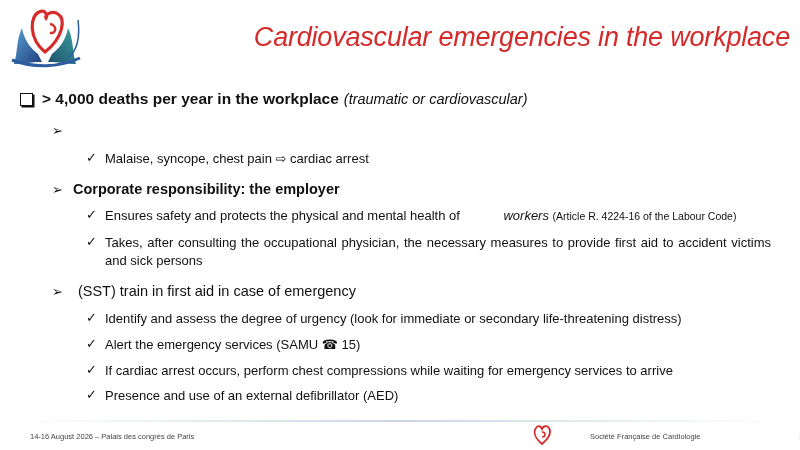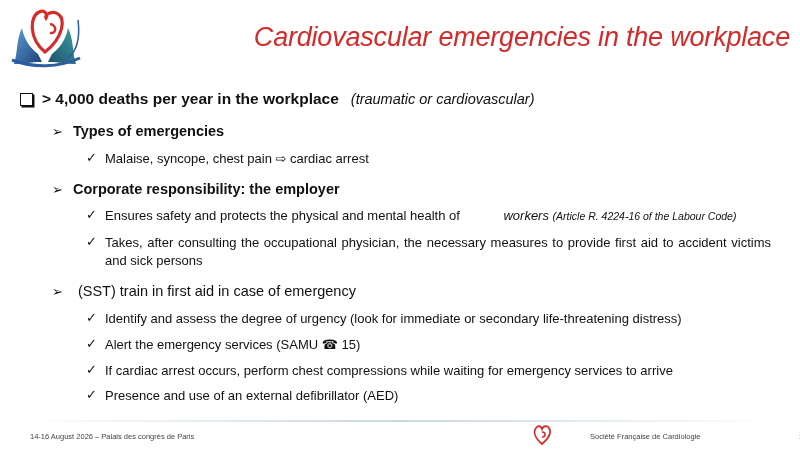--- a/index.html
+++ b/index.html
@@ -5,28 +5,28 @@
   html, body { margin:0; padding:0; }
   body { width:800px; height:450px; background:#ffffff; position:relative; overflow:hidden;
          font-family:"Liberation Sans", sans-serif; color:#111; }
   .logo { position:absolute; left:8px; top:2px; width:75px; height:70px; }
   .title { position:absolute; right:10px; top:22px; font-style:italic; font-size:27px;
            color:#d42a2a; letter-spacing:-0.2px; white-space:nowrap; }
   .content { position:absolute; left:20px; top:90px; width:760px; }
   .l1 { position:absolute; left:0; top:0; font-size:15.5px; white-space:nowrap; display:flex; align-items:center; }
   .l1 .box { display:inline-block; width:11px; height:11px; border:1.6px solid #111; margin-right:9px; box-shadow:1.5px 1.5px 0 #111; }
   .l1 .bold { font-weight:bold; }
-  .l1 .ital { font-style:italic; margin-left:12px; font-size:14.5px; }
+  .l1 .ital { font-style:italic; margin-left:5px; font-size:14.5px; }
   .l2 { position:absolute; left:32px; font-size:14.5px; font-weight:bold; white-space:nowrap; display:flex; align-items:center; }
   .l2 .arrow { font-size:13px; margin-right:10px; font-weight:normal; }
   .l2 .normal { font-weight:normal; margin-left:5px; }
   .l3 { position:absolute; left:66px; font-size:13px; display:flex; align-items:flex-start; }
   .l3 .check { width:19px; flex:0 0 19px; font-size:13px; }
   .l3 .txt { line-height:17.5px; }
-  .small-ital { font-style:italic; font-size:10.5px; }
+  .small-ital { font-size:10.5px; }
   .ital { font-style:italic;margin-left:40px; }
   .footer-line { position:absolute; left:20px; right:20px; top:420px; height:2px;
                  background:linear-gradient(to right, rgba(200,215,225,0), #c9d8e0 50%, rgba(200,215,225,0)); }
   .footer-left { position:absolute; left:30px; top:432px; font-size:7.5px; color:#444; }
   .footer-logo { position:absolute; left:532px; top:424px; width:20px; height:22px; }
   .footer-org { position:absolute; left:590px; top:432px; font-size:7.5px; color:#444; }
   .footer-page { position:absolute; left:763px; top:432px; font-size:7.5px; color:#444;margin-left:36px; }
 </style>
 </head>
 <body>
@@ -56,21 +56,20 @@
 
 <div class="content">
   <div class="l1" style="top:0px;">
     <span class="box"></span>
     <span class="bold">&gt; 4,000 deaths per year in the workplace</span>
     <span class="ital">(traumatic or cardiovascular)</span>
   </div>
 
   <div class="l2" style="top:33px;">
     <span class="arrow">➢</span>
-    <span>Types of emergencies</span>
   </div>
   <div class="l3" style="top:60px;">
     <span class="check">✓</span>
     <span class="txt">Malaise, syncope, chest pain ⇨ cardiac arrest</span>
   </div>
 
   <div class="l2" style="top:91px;">
     <span class="arrow">➢</span>
     <span>Corporate responsibility: the employer</span>
   </div>

